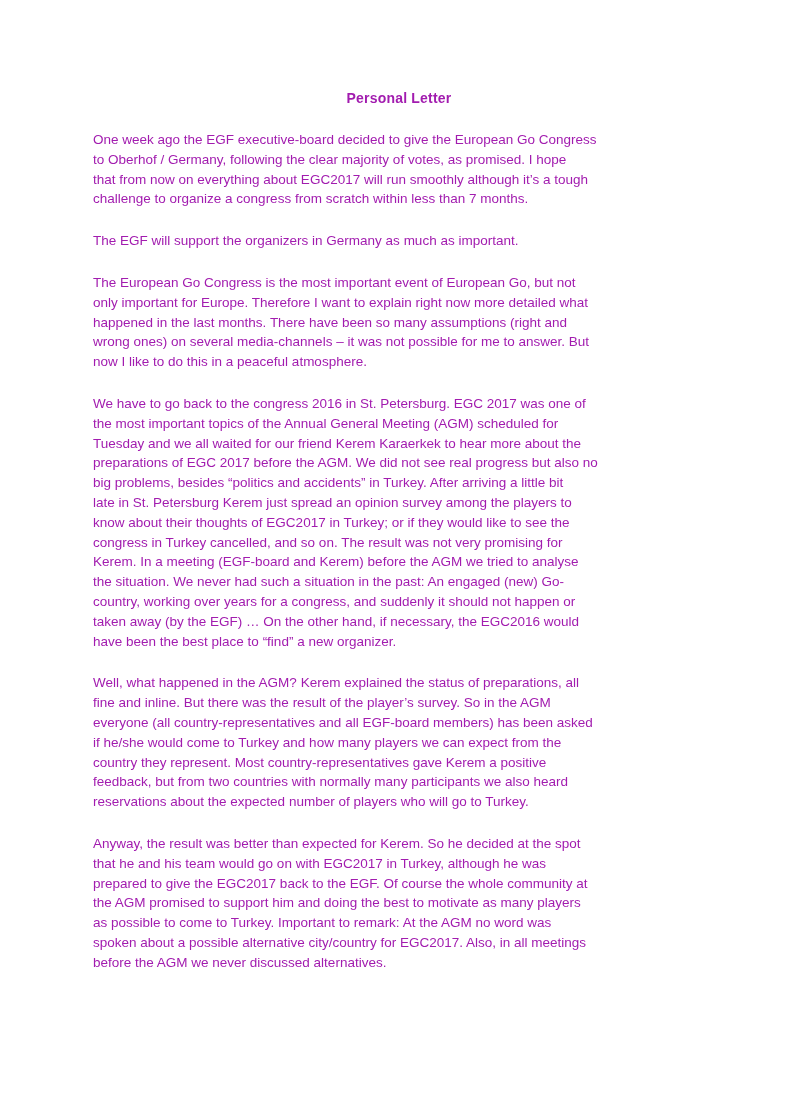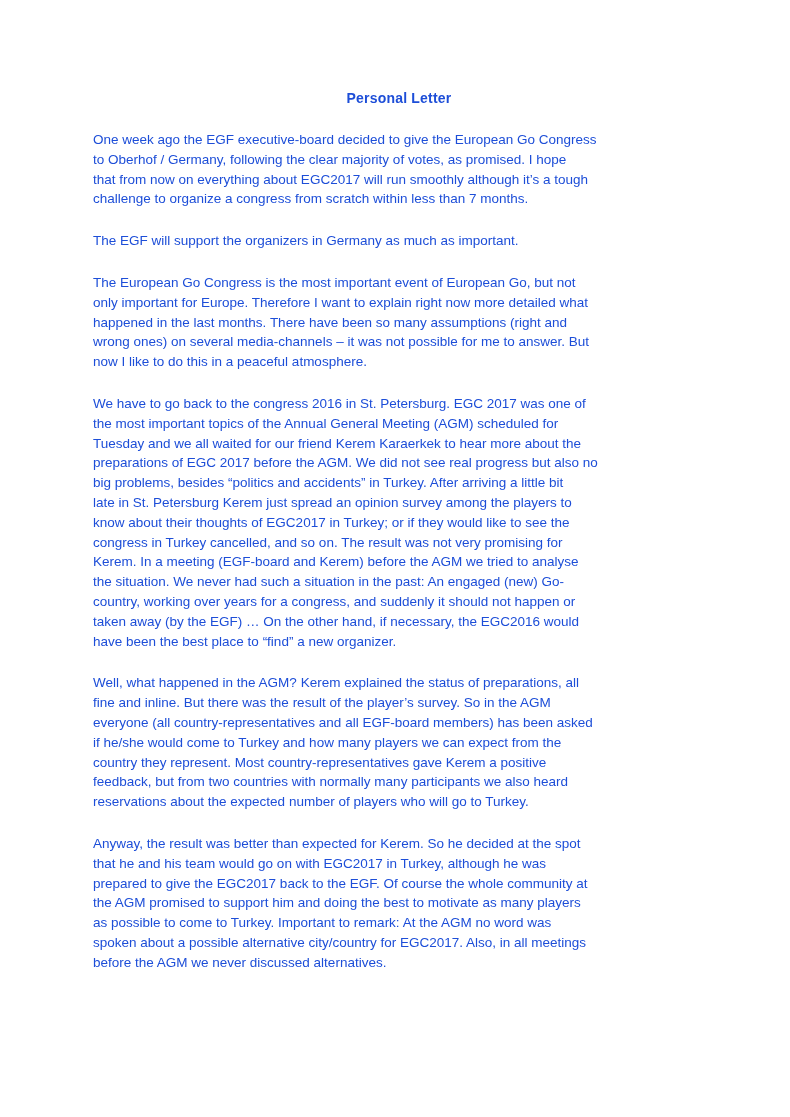--- a/index.html
+++ b/index.html
@@ -8,21 +8,21 @@
     background: #ffffff;
   }
   .page {
     position: relative;
     width: 641px;
     height: 1117px;
     background: #ffffff;
     box-sizing: border-box;
     padding: 88px 96px 0 93px;
     font-family: "Liberation Sans", "DejaVu Sans", sans-serif;
-    color: #1d4ed8;
+    color: #a21caf;
     overflow: hidden;
   }
   .content {
     width: 612px;
   }
   .letter-title {
     font-size: 14px;
     font-weight: bold;
     text-align: center;
     line-height: 20px;

